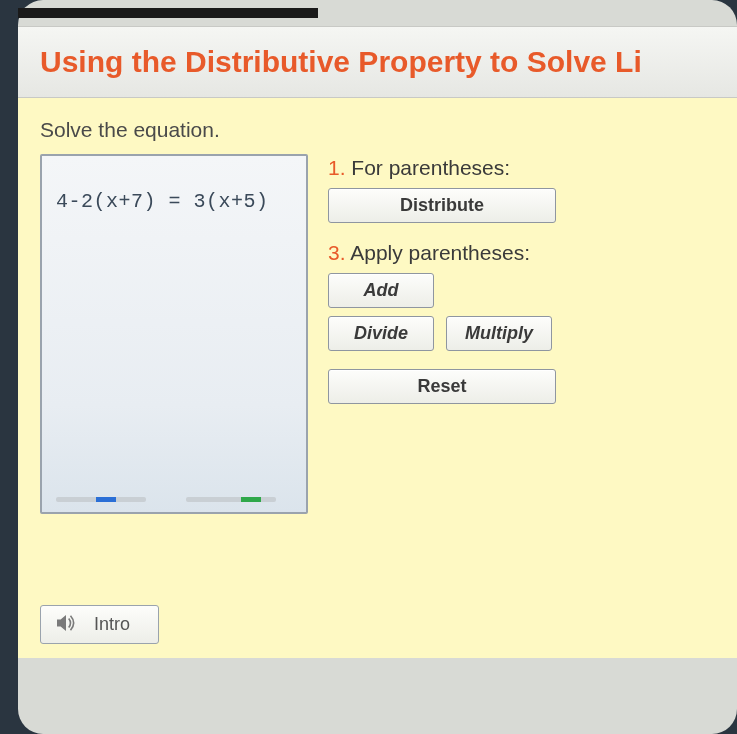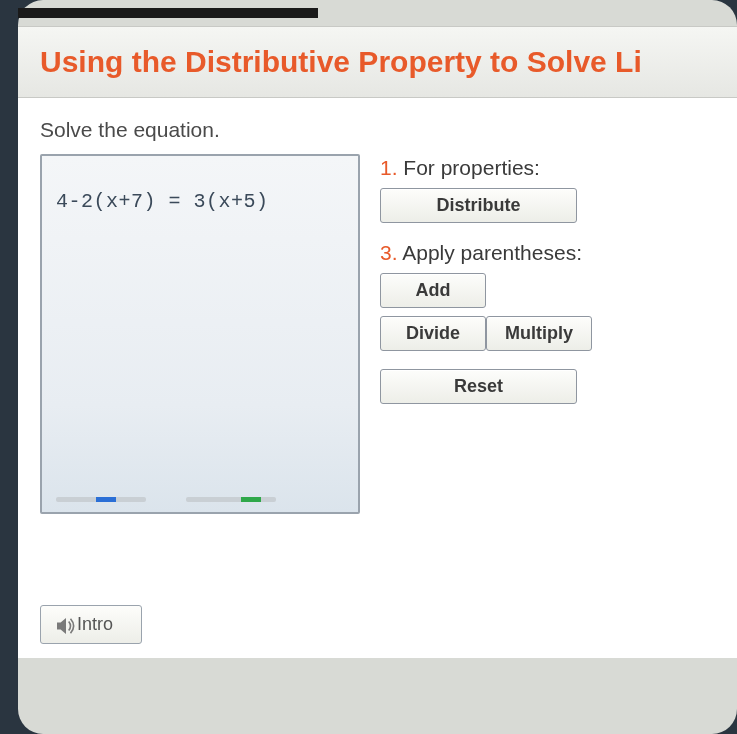--- a/index.html
+++ b/index.html
@@ -30,36 +30,36 @@
     border-bottom: 1px solid #c8c9c5;
     padding: 18px 22px;
   }
   .title-text {
     color: #e85a2a;
     font-size: 30px;
     font-weight: bold;
     white-space: nowrap;
   }
   .content-area {
-    background: #ffffff;
+    background: #fef9c3;
     padding: 20px 22px 14px 22px;
     min-height: 560px;
     position: relative;
   }
   .prompt {
     color: #4a4a4a;
     font-size: 21px;
     margin-bottom: 12px;
   }
   .layout {
     display: flex;
     gap: 20px;
   }
   .work-box {
-    width: 320px;
+    width: 268px;
     height: 360px;
     background: linear-gradient(to bottom, #f4f6f8 0%, #e8edf2 70%, #dbe4ec 100%);
     border: 2px solid #9aa3ad;
     border-radius: 2px;
     padding: 34px 14px 10px 14px;
     position: relative;
   }
   .equation {
     color: #3b4a5a;
     font-size: 20px;
@@ -101,37 +101,37 @@
     border: 1px solid #8f96a0;
     border-radius: 3px;
     color: #3a3a3a;
     font-size: 18px;
     font-weight: bold;
     text-align: center;
     padding: 6px 0;
     cursor: pointer;
     box-shadow: inset 0 1px 0 #fff;
   }
-  .btn-wide { width: 197px; display:block; }
+  .btn-wide { width: 228px; display:block; }
   .btn-half { width: 106px; }
-  .btn-row { display: flex; gap: 0; margin-bottom: 8px; }
+  .btn-row { display: flex; gap: 12px; margin-bottom: 8px; font-style: italic; }
   .section-gap { margin-bottom: 18px; }
   .intro-wrap {
     position: absolute;
     left: 22px;
     bottom: 14px;
   }
   .intro-btn {
     background: linear-gradient(to bottom, #fdfdfb 0%, #edeee8 100%);
     border: 1px solid #9aa3ad;
     border-radius: 3px;
     padding: 8px 28px 8px 14px;
     display: inline-flex;
-    align-items: flex-end;
-    gap: 0;
+    align-items: flex-start;
+    gap: 17px;
     cursor: pointer;
   }
   .speaker {
     width: 22px; height: 18px; position: relative;
   }
   .speaker svg { display:block; }
   .intro-text { color: #555; font-size: 18px; }
 </style>
 </head>
 <body>
@@ -161,21 +161,21 @@
               <span></span>
             </div>
         </div>
       </div>
 
       <div class="controls">
 
         <div class="section-gap">
           <div class="step-label">
             <span class="num">1.</span>
-            <span>For properties:</span>
+            <span>For parentheses:</span>
           </div>
           <div class="btn btn-wide">Distribute</div>
         </div>
 
 
         <div class="section-gap">
           <div class="step-label">
             <span class="num">3.</span>
             <span>Apply parentheses:</span>
           </div>

